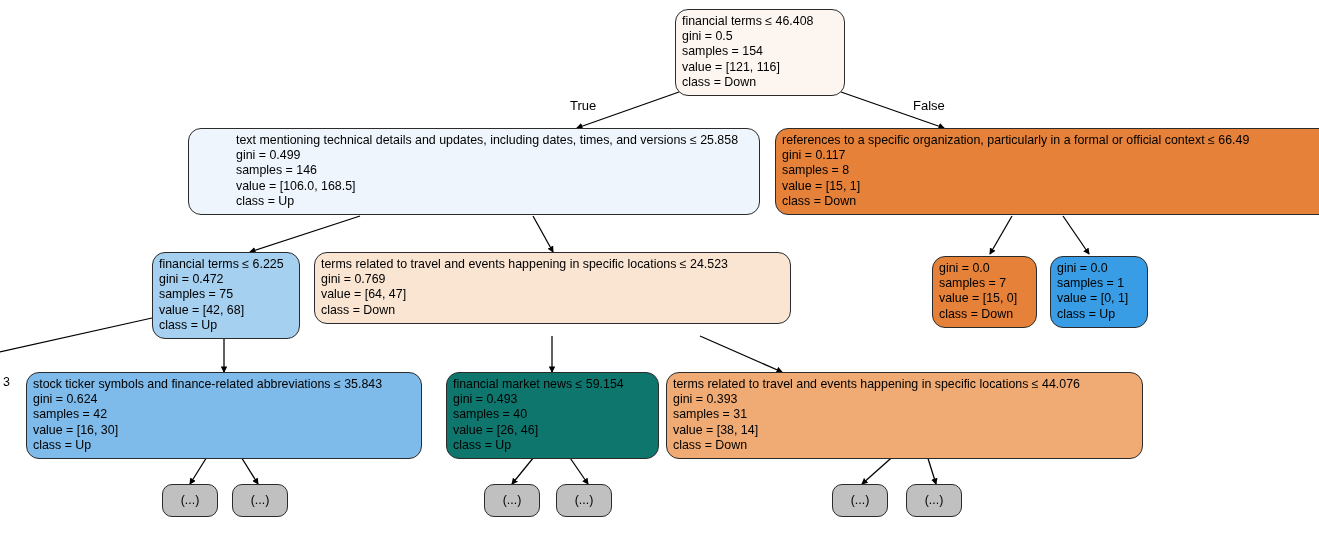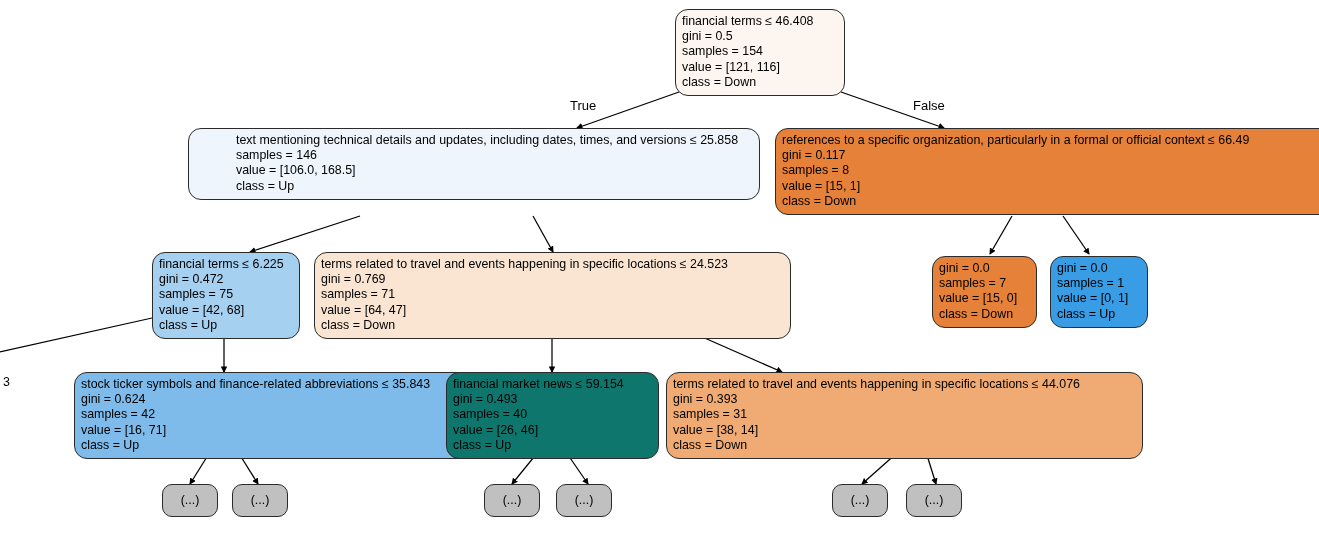--- a/index.html
+++ b/index.html
@@ -121,20 +121,21 @@
     <span class="ln">samples = 154</span>
     <span class="ln">value = [121, 116]</span>
     <span class="ln">class = Down</span>
   </div>
 
   <div class="edgelabel" style="left:570px; top:98px;">True</div>
   <div class="edgelabel" style="left:913px; top:98px;">False</div>
 
   <div class="node" style="left:188px; top:128px; width:572px; background:#eff5fd;padding-left:47px;">
     <span class="ln">text mentioning technical details and updates, including dates, times, and versions ≤ 25.858</span>
+    <span class="ln">gini = 0.499</span>
     <span class="ln">samples = 146</span>
     <span class="ln">value = [106.0, 168.5]</span>
     <span class="ln">class = Up</span>
   </div>
 
   <div class="node" style="left:775px; top:128px; width:560px; background:#e58139;">
     <span class="ln">references to a specific organization, particularly in a formal or official context ≤ 66.49</span>
     <span class="ln">gini = 0.117</span>
     <span class="ln">samples = 8</span>
     <span class="ln">value = [15, 1]</span>
@@ -145,44 +146,43 @@
     <span class="ln">financial terms ≤ 6.225</span>
     <span class="ln">gini = 0.472</span>
     <span class="ln">samples = 75</span>
     <span class="ln">value = [42, 68]</span>
     <span class="ln">class = Up</span>
   </div>
 
   <div class="node" style="left:314px; top:252px; width:477px; background:#fae5d3;">
     <span class="ln">terms related to travel and events happening in specific locations ≤ 24.523</span>
     <span class="ln">gini = 0.769</span>
-    <span class="ln">samples = 71</span>
     <span class="ln">value = [64, 47]</span>
     <span class="ln">class = Down</span>
   </div>
 
   <div class="node" style="left:932px; top:256px; width:105px; background:#e58139;">
     <span class="ln">gini = 0.0</span>
     <span class="ln">samples = 7</span>
     <span class="ln">value = [15, 0]</span>
     <span class="ln">class = Down</span>
   </div>
 
   <div class="node" style="left:1050px; top:256px; width:98px; background:#399de5;">
     <span class="ln">gini = 0.0</span>
     <span class="ln">samples = 1</span>
     <span class="ln">value = [0, 1]</span>
     <span class="ln">class = Up</span>
   </div>
 
-  <div class="node" style="left:26px; top:372px; width:396px; background:#7fbbea;margin-left:48px;">
+  <div class="node" style="left:26px; top:372px; width:396px; background:#7fbbea;">
     <span class="ln">stock ticker symbols and finance-related abbreviations ≤ 35.843</span>
     <span class="ln">gini = 0.624</span>
     <span class="ln">samples = 42</span>
-    <span class="ln">value = [16, 71]</span>
+    <span class="ln">value = [16, 30]</span>
     <span class="ln">class = Up</span>
   </div>
 
   <div class="node" style="left:446px; top:372px; width:213px; background:#0f766e;">
     <span class="ln">financial market news ≤ 59.154</span>
     <span class="ln">gini = 0.493</span>
     <span class="ln">samples = 40</span>
     <span class="ln">value = [26, 46]</span>
     <span class="ln">class = Up</span>
   </div>

